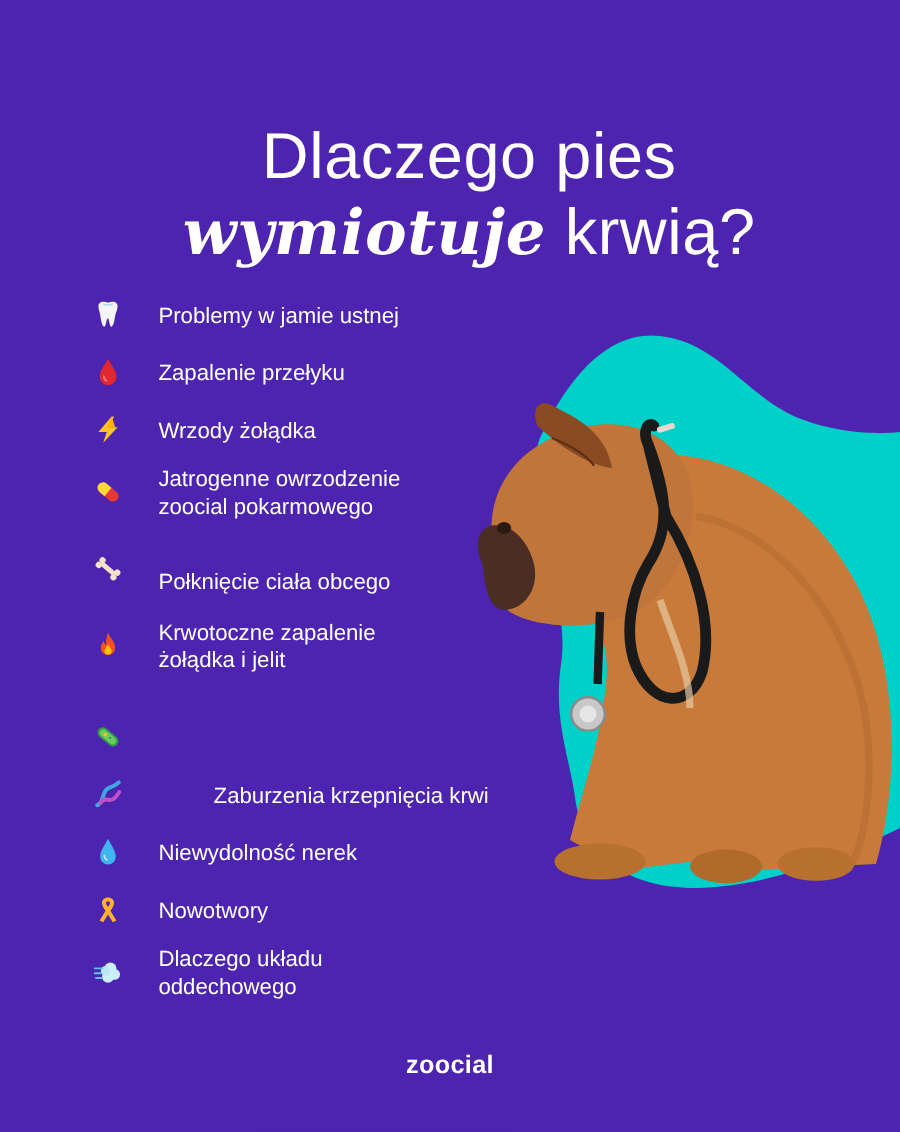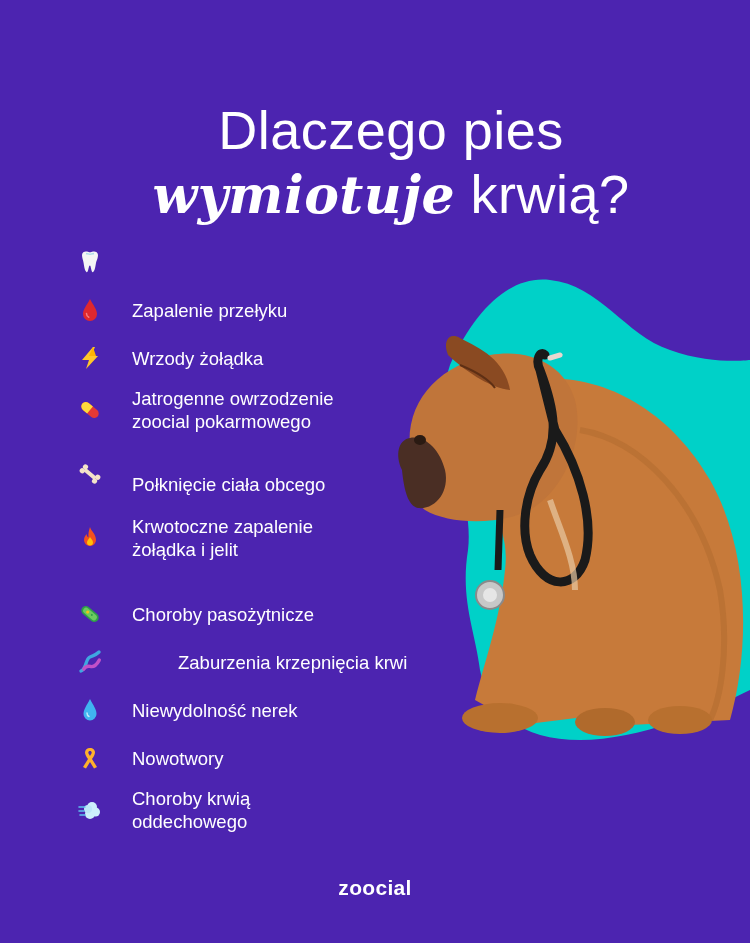--- a/index.html
+++ b/index.html
@@ -54,20 +54,21 @@
 
 <ul class="list">
 
   <li class="item" style="height:44px;margin-bottom:4px;">
     <span class="icon">
       <svg viewBox="0 0 26 26">
           <path d="M5 6c0-3 3-4 5-3.5 1.3.3 2.2.8 3 .8s1.7-.5 3-.8c2-.5 5 .5 5 3.5 0 3-1.2 5-1.8 7-.6 2.2-.8 8-3 10-1.3 1.2-2-3-2.6-5.5-.3-1.3-1-1.5-1.6 0-.6 2.5-1.3 6.7-2.6 5.5-2.2-2-2.4-7.8-3-10C6.2 11 5 9 5 6z" fill="#F5F5F5"></path>
           <path d="M9 4.5c1.6.2 2.8.8 4 .8s2.4-.6 4-.8" stroke="#A9DCE8" stroke-width="1.3" fill="none"></path>
         </svg>
     </span>
+    <span class="label">Problemy w jamie ustnej</span>
   </li>
 
   <li class="item" style="height:44px;margin-bottom:4px;">
     <span class="icon">
       <svg viewBox="0 0 26 26">
           <path d="M13 2C10 8 6 12 6 17a7 7 0 0 0 14 0c0-5-4-9-7-15z" fill="#E0282E"></path>
           <path d="M9.5 16.5c0 2 1 3.2 2.3 3.8" stroke="#F47C80" stroke-width="1.5" fill="none" stroke-linecap="round"></path>
         </svg>
     </span>
     <span class="label">Zapalenie przełyku</span>
@@ -126,21 +127,20 @@
     <span class="icon">
       <svg viewBox="0 0 26 26">
           <g transform="rotate(40 13 13)">
             <rect x="3" y="8.5" width="20" height="9" rx="4.5" fill="#2E9E4A"></rect>
             <rect x="5" y="10" width="16" height="6" rx="3" fill="#6CCB5F"></rect>
             <circle cx="10" cy="13" r="1.6" fill="#F0C419"></circle>
             <circle cx="15" cy="12.5" r="1" fill="#2E9E4A"></circle>
           </g>
         </svg>
     </span>
-    <span class="label">Choroby pasożytnicze</span>
   </li>
 
   <li class="item" style="height:44px;margin-bottom:4px;gap:46px;">
     <span class="icon">
       <svg viewBox="0 0 26 26">
           <path d="M4 22C10 20 8 10 13 8s8-4 9-5" stroke="#3FA7E0" stroke-width="3.4" fill="none" stroke-linecap="round"></path>
           <path d="M4 16c2-1 5-1 7 1s6 2 11-1" stroke="#C150C8" stroke-width="3.4" fill="none" stroke-linecap="round" transform="rotate(-30 13 13)"></path>
         </svg>
     </span>
     <span class="label">Zaburzenia krzepnięcia krwi</span>
@@ -168,21 +168,21 @@
   <li class="item" style="height:52px;">
     <span class="icon">
       <svg viewBox="0 0 26 26">
           <circle cx="15" cy="10" r="5" fill="#CDEFFB"></circle>
           <circle cx="18.5" cy="15" r="4.5" fill="#CDEFFB"></circle>
           <circle cx="13" cy="17" r="5" fill="#CDEFFB"></circle>
           <circle cx="11" cy="12" r="4" fill="#BDE7F8"></circle>
           <path d="M2 10h6M2 14h5M3 18h5" stroke="#5CC2EF" stroke-width="1.6" stroke-linecap="round"></path>
         </svg>
     </span>
-    <span class="label">Choroby krwią
+    <span class="label">Dlaczego układu
 oddechowego</span>
   </li>
 </ul>
 
 <div class="illustration">
   <svg viewBox="0 0 370 500">
 
     <path d="M70 95 C95 40 130 5 170 10 C220 15 245 65 290 80 C330 95 370 90 370 90 L370 420 C330 440 260 470 200 470 C150 470 110 450 100 400 C95 360 80 330 88 280 C95 220 50 150 70 95 Z" fill="#00D1C8"></path>
 
     <path d="M150 110 C220 100 290 140 330 210 C370 280 370 380 350 450 L250 455 L220 445 L140 455 L95 430 C105 390 120 350 125 300 C130 260 110 240 100 210 Z" fill="#C77A3A"></path>

